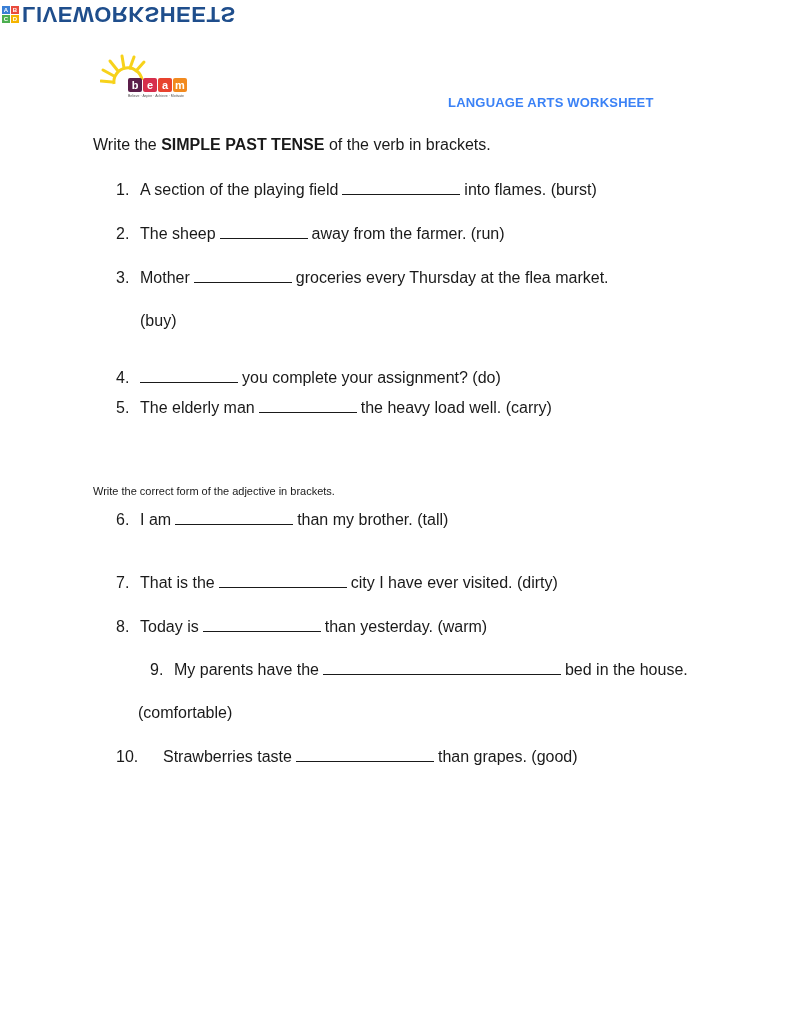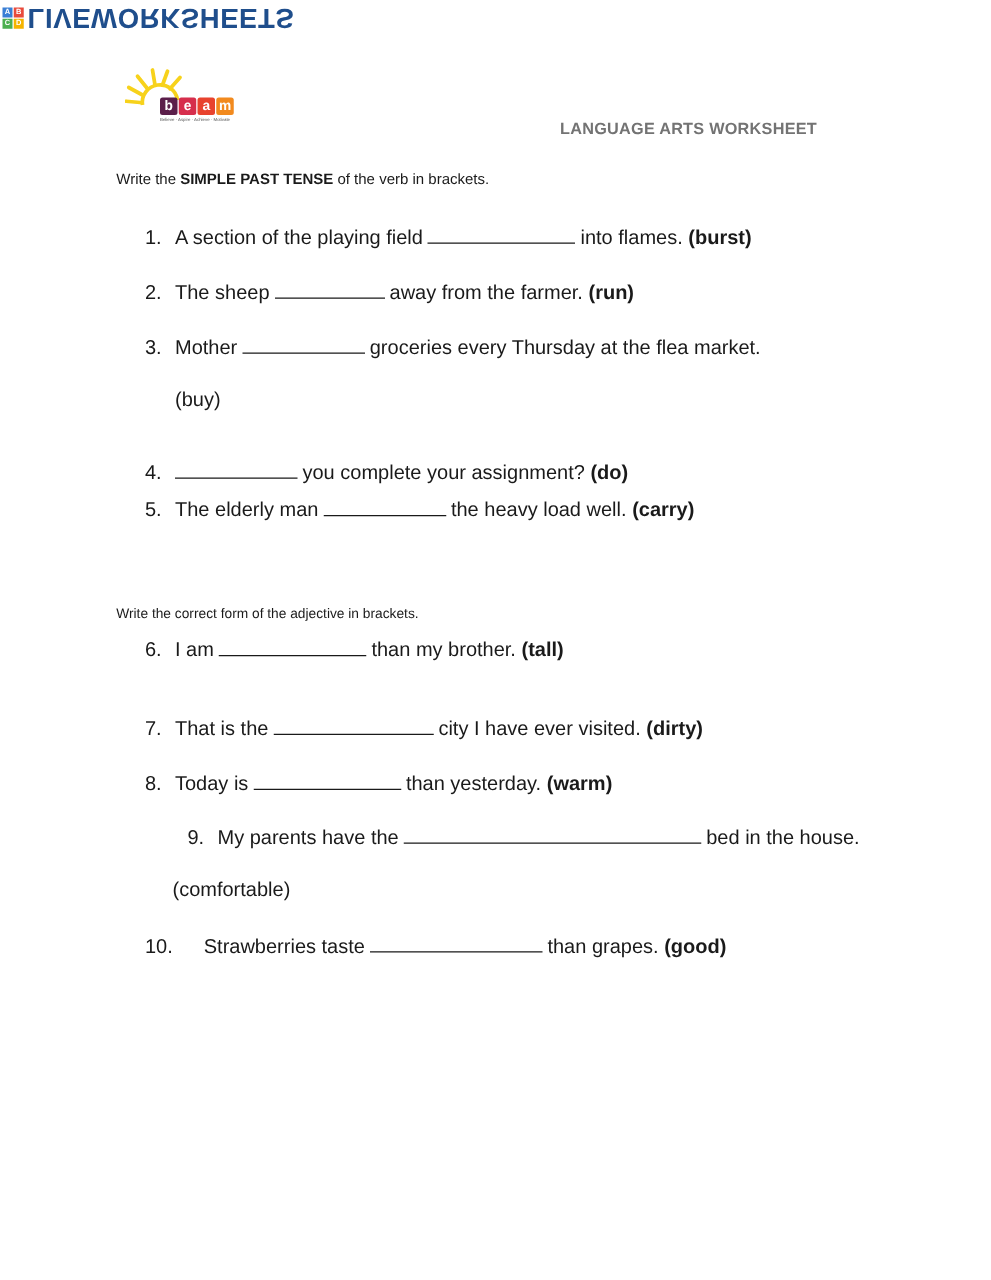--- a/index.html
+++ b/index.html
@@ -18,27 +18,27 @@
     }
     .logo { position:absolute; left:100px; top:54px; width:90px; height:50px; }
     .logo-sun { position:absolute; left:0; top:0; width:50px; height:40px; }
     .logo-tiles { position:absolute; left:28px; top:24px; display:flex; gap:1px; }
     .logo-tiles span {
       display:block; width:14px; height:14px; color:#fff; font-size:11px; text-align:center; line-height:14px;
       border-radius:2px; font-weight:bold;
     }
     .logo-tag { position:absolute; left:28px; top:40px; font-size:3.5px; color:#555; white-space:nowrap; }
     .ws-title {
-      position:absolute; left:448px; top:95px; font-size:13px; font-weight:bold; color:#737373; letter-spacing:0.2px;
+      position:absolute; left:448px; top:95px; font-size:13px; font-weight:bold; color:#3b82f6; letter-spacing:0.2px;
     }
-    .instr { position:absolute; left:93px; font-size:12px; }
+    .instr { position:absolute; left:93px; font-size:16px; }
     .instr b { font-weight:bold; }
     .q { position:absolute; font-size:16px; white-space:nowrap; }
     .q .num { display:inline-block; }
-    .q b { font-weight:bold; }
+    .q b { font-weight:normal; }
     .blank { display:inline-block; border-bottom:1.4px solid #1a1a1a; height:14px; vertical-align:baseline; margin:0 4px; }
     .cont { position:absolute; font-size:16px; font-weight:normal; }
   </style>
 </head>
 <body>
 
 <div class="watermark">
   <div class="wm-blocks">
     <span style="background:#3a7fd5">A</span>
     <span style="background:#e94b3c">B</span>

